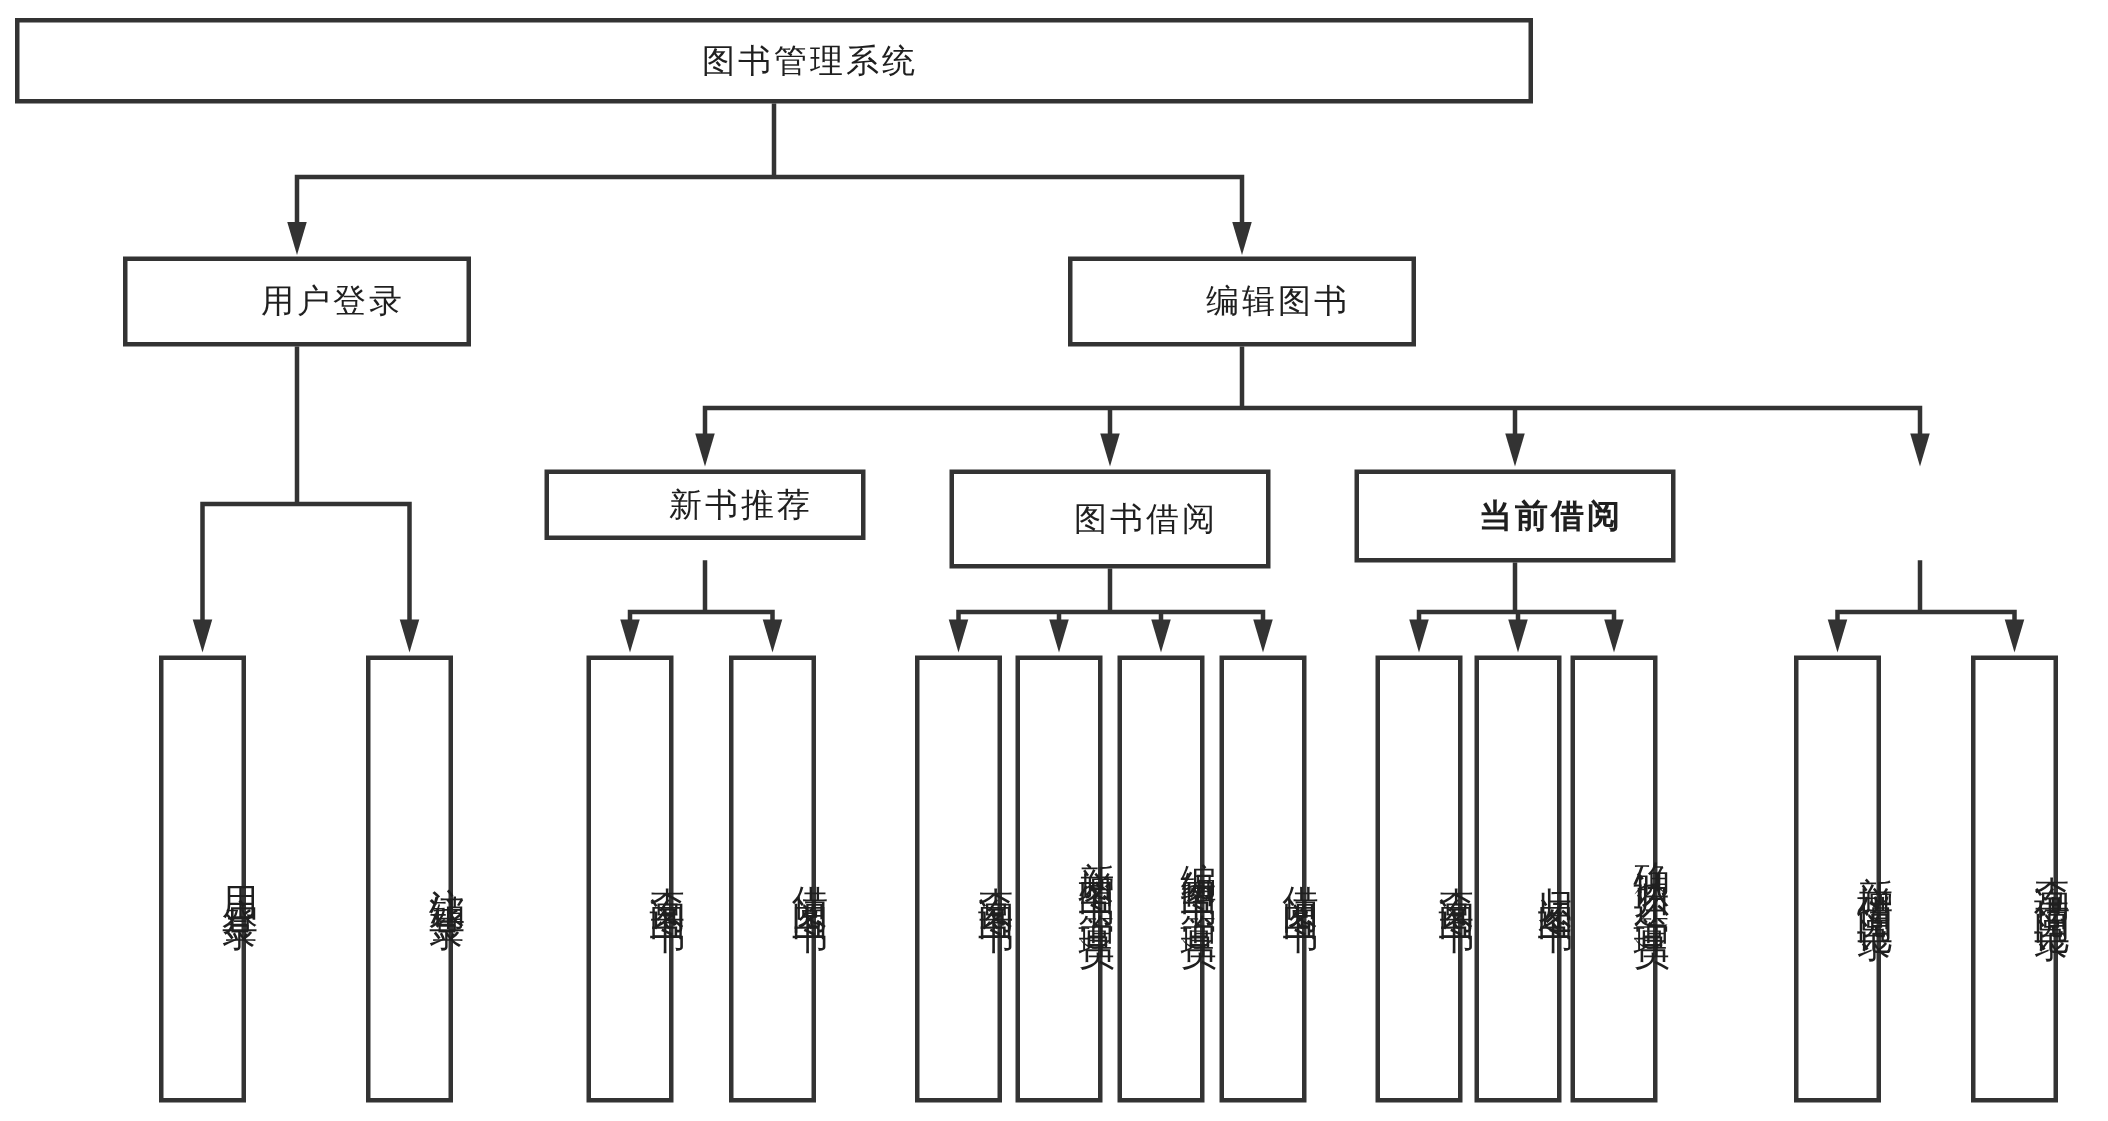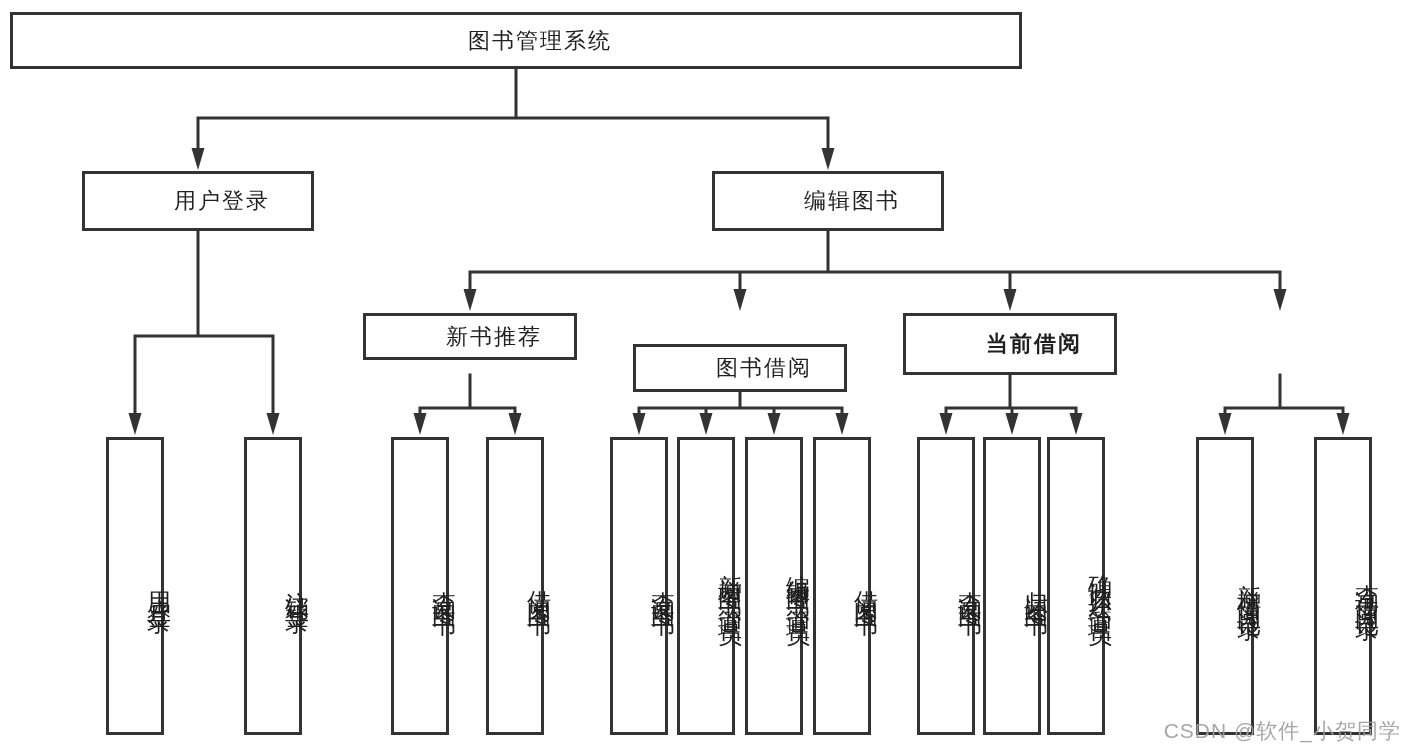--- a/index.html
+++ b/index.html
@@ -136,21 +136,21 @@
   <div class="box" style="left:82px; top:171px; width:232px; height:60px;">
     <span class="h-label">用户登录</span>
   </div>
   <div class="box" style="left:712px; top:171px; width:232px; height:60px;">
     <span class="h-label">编辑图书</span>
   </div>
 
   <div class="box" style="left:363px; top:313px; width:214px; height:47px;align-items:center;">
     <span class="h-label">新书推荐</span>
   </div>
-  <div class="box" style="left:633px; top:313px; width:214px; height:48px;margin-top:31px;">
+  <div class="box" style="left:633px; top:313px; width:214px; height:66px;">
     <span class="h-label">图书借阅</span>
   </div>
   <div class="box" style="left:903px; top:313px; width:214px; height:62px;font-weight:bold;">
     <span class="h-label">当前借阅</span>
   </div>
 
   <div class="box leaf" style="left:106px;">
     <span class="v-label">用户登录</span>
   </div>
   <div class="box leaf" style="left:244px;">
@@ -187,15 +187,14 @@
     <span class="v-label">确认归还（管理员）</span>
   </div>
 
   <div class="box leaf" style="left:1196px;">
     <span class="v-label">新增借阅记录</span>
   </div>
   <div class="box leaf" style="left:1314px;">
     <span class="v-label">查询借阅记录</span>
   </div>
 
-  <div class="watermark">CSDN @软件_小贺同学</div>
 
 </div>
 
 </body></html>

